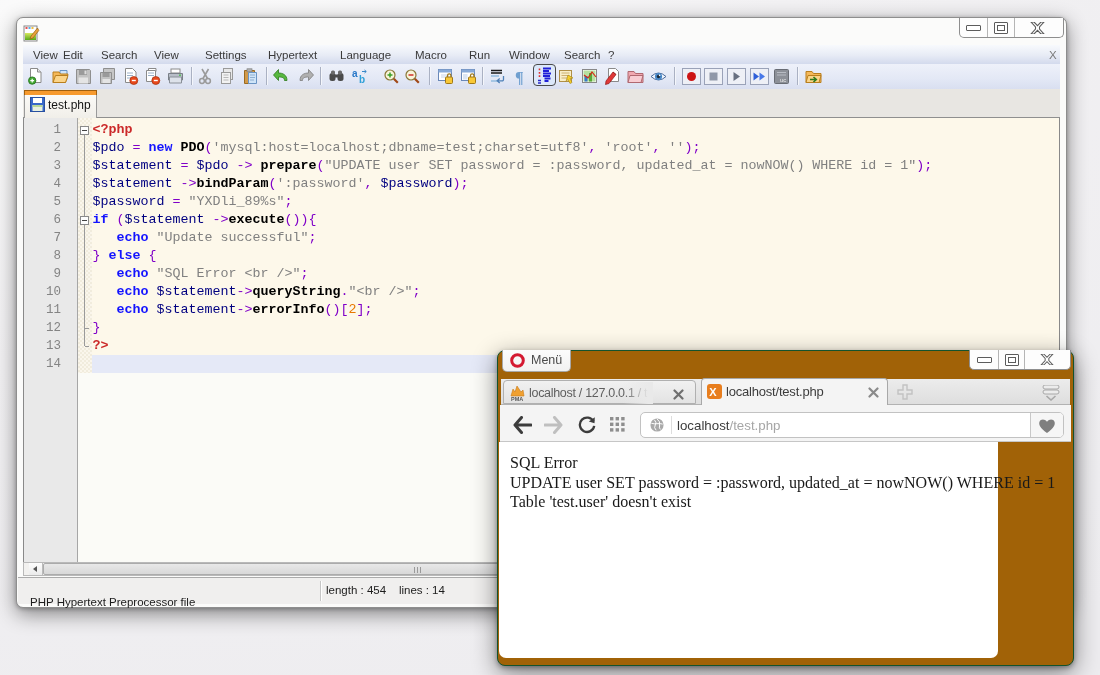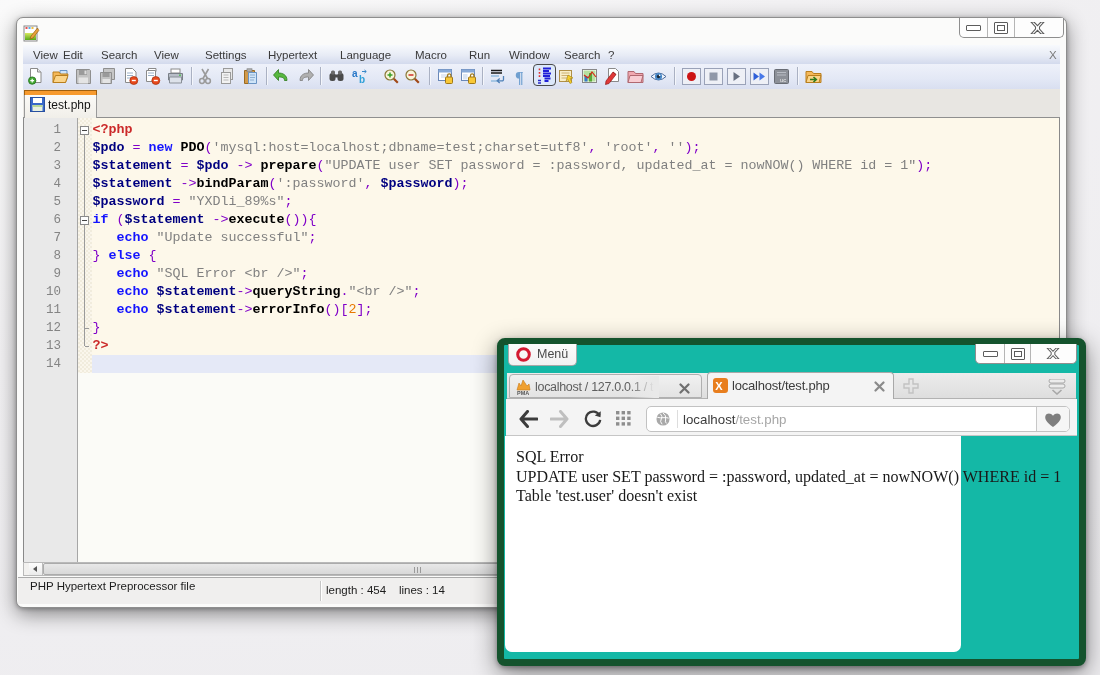--- a/index.html
+++ b/index.html
@@ -29,21 +29,21 @@
 #tab1{position:absolute;left:7px;top:72px;width:73px;height:28px;background:linear-gradient(#fdfcfa,#f1efe9);border:1px solid #9a9a9a;border-bottom:none;box-sizing:border-box}
 #tab1 .orange{position:absolute;left:-1px;top:-1px;right:-1px;height:4px;background:#f79a2e;border:1px solid #a06010;border-bottom:none}
 #tab1 .tabtxt{position:absolute;left:23px;top:7px;font-size:12px;color:#141414}
 
 #ed{position:absolute;left:6px;top:100px;width:1037px;height:444px;background:linear-gradient(#fdf8ea 0,#fdf8ea 255px,#fbfbf7 255px,#fbfbf7 100%);border-left:1px solid #898989;border-right:1px solid #898989;box-sizing:border-box;overflow:hidden}
 #gutter{position:absolute;left:0;top:0;width:53px;height:100%;background:#e9e9e9;border-right:1px solid #a6a6a6}
 #lnums{position:absolute;left:0;top:3px;width:37px;text-align:right;font-family:"Liberation Mono",monospace;font-size:12.5px;line-height:18px;color:#848484;white-space:pre}
 #foldm{position:absolute;left:54px;top:0;width:14px;height:255px;background:repeating-conic-gradient(#faf6ec 0% 25%, #f1ecdd 0% 50%);background-size:4px 4px}
 #curline{position:absolute;left:54px;top:237px;height:18px;right:0;background:#e5e9f7}
 #code{position:absolute;left:68.5px;top:3px;font-family:"Liberation Mono",monospace;font-size:13.34px;line-height:18px;color:#808080;white-space:pre}
-.v{color:#000080;font-weight:bold}
+.v{color:#000080;font-weight:normal}
 .k{color:#1414ff;font-weight:bold}
 .f{color:#000000;font-weight:bold}
 .o{color:#8000c8}
 .t{color:#cb2929;font-weight:bold}
 .n{color:#e87800}
 .foldline{position:absolute;left:60px;width:1px;background:#9a9a9a}
 .foldbox{position:absolute;left:56px;width:9px;height:9px;background:#fdfdfd;border:1px solid #8a8a8a;box-sizing:border-box}
 .foldbox:after{content:"";position:absolute;left:1px;right:1px;top:3px;height:1px;background:#444}
 .ftick{position:absolute;left:61px;width:4px;height:1px;background:#9a9a9a}
 
@@ -51,33 +51,33 @@
 #hs-left{position:absolute;left:5px;top:0;width:13px;height:12px;background:linear-gradient(#fdfdfd,#ebebeb);border-right:1px solid #bbb}
 #hs-left:after{content:"";position:absolute;left:4px;top:3px;border:3px solid transparent;border-right:4px solid #555;border-left:none}
 #hs-thumb{position:absolute;left:19px;top:0px;width:736px;height:12px;background:linear-gradient(#e8e8e8,#d8d8d8);border:1px solid #ababab;border-radius:2px;box-sizing:border-box}
 #hs-grip{position:absolute;left:370px;top:3px;width:8px;height:6px;
 background:repeating-linear-gradient(90deg,#9a9a9a 0 1px,transparent 1px 3px)}
 
 #statusline{position:absolute;left:1px;top:559px;width:1047px;height:1px;background:#ababab}
 #status{position:absolute;left:1px;top:560px;width:1047px;height:26px;background:#f0efee;font-size:11.5px;color:#1c1c1c}
 #status .ssep{position:absolute;top:3px;width:1px;height:20px;background:#c6c6c6;box-shadow:1px 0 0 #fff}
 
-#op{position:absolute;left:497px;top:338px;width:575px;height:314px;background:#14b8a6;border:7px solid #14532d;border-radius:8px;box-shadow:0 7px 24px rgba(0,0,0,.48), 0 2px 5px rgba(0,0,0,.32)}
+#op{position:absolute;left:497px;top:350px;width:575px;height:314px;background:#a16207;border:1px solid #14532d;border-radius:8px;box-shadow:0 7px 24px rgba(0,0,0,.48), 0 2px 5px rgba(0,0,0,.32)}
 #menu-btn{position:absolute;left:4px;top:-1px;width:67px;height:21px;border:1px solid #a8a8a8;border-top:none;border-radius:0 0 5px 5px;background:linear-gradient(#fcfcfc,#f1f1f1)}
 #menu-btn span{position:absolute;left:28px;top:3px;font-size:12.5px;color:#4a4a4a}
 #op-tabband{position:absolute;left:3px;top:28px;width:569px;height:26px;background:linear-gradient(#ececec,#dedede);border-bottom:1px solid #b2b2b2;box-sizing:border-box}
 .op-tab{position:absolute;top:29px;height:24px;box-sizing:border-box;border:1px solid #b0b0b0;border-radius:4px 4px 0 0}
 #otab1{left:5px;width:193px;background:linear-gradient(#f1f1f1,#e3e3e3)}
 #otab2{left:203px;width:187px;top:27px;height:27px;background:#f4f4f4;border-color:#a8a8a8;border-bottom:none}
 #op-tool{position:absolute;left:2px;top:54px;width:571px;height:37px;background:#f4f4f4;border-bottom:1px solid #c6c6c6;box-sizing:border-box}
 #op-field{position:absolute;left:140px;top:7px;width:424px;height:26px;background:#fff;border:1px solid #c2c2c2;border-radius:5px;box-sizing:border-box}
 #op-heart{position:absolute;right:0;top:0;bottom:0;width:32px;background:#f6f6f6;border-left:1px solid #c8c8c8;border-radius:0 4px 4px 0}
 #op-url{position:absolute;left:36px;top:5px;font-size:13.3px;color:#3c3c3c}
 #op-url i{font-style:normal;color:#a6a6a6}
-#op-content{position:absolute;left:1px;top:91px;width:456px;height:216px;background:#fff;border-radius:0 0 7px 7px}
+#op-content{position:absolute;left:1px;top:91px;width:499px;height:216px;background:#fff;border-radius:0 0 7px 7px}
 #op-text{position:absolute;left:11px;top:11px;font-family:"Liberation Serif",serif;font-size:16.05px;line-height:19.6px;color:#191919;white-space:pre}
 </style>
 </head>
 <body>
 
 <div id="npp">
 
   <svg class="abs" style="left:6px;top:7px" width="17" height="17" viewBox="0 0 17 17">
     <rect x="1" y="1" width="13" height="15" fill="#fff" stroke="#888" stroke-width="1"></rect>
     <rect x="2" y="8" width="11" height="7" fill="url(#gg)"></rect>
@@ -349,21 +349,21 @@
   </div>
 
   <div id="hscroll">
       <div id="hs-left"></div>
       <div id="hs-thumb">
         <div id="hs-grip"></div>
       </div>
     </div>
   <div id="statusline"></div>
   <div id="status">
-    <span class="abs" style="left:12px;top:2px">PHP Hypertext Preprocessor file</span>
+    <span class="abs" style="left:12px;top:18px">PHP Hypertext Preprocessor file</span>
     <span class="ssep" style="left:302px"></span>
     <span class="abs" style="left:308px;top:6px">length : 454&nbsp;&nbsp;&nbsp;&nbsp;lines : 14</span>
   </div>
 </div>
 
 <div id="op">
   <div id="menu-btn">
     <svg class="abs" style="left:7px;top:3px" width="15" height="15" viewBox="0 0 15 15">
       <circle cx="7.5" cy="7.5" r="5.8" fill="none" stroke="#d41931" stroke-width="3.0"></circle>
     </svg>

